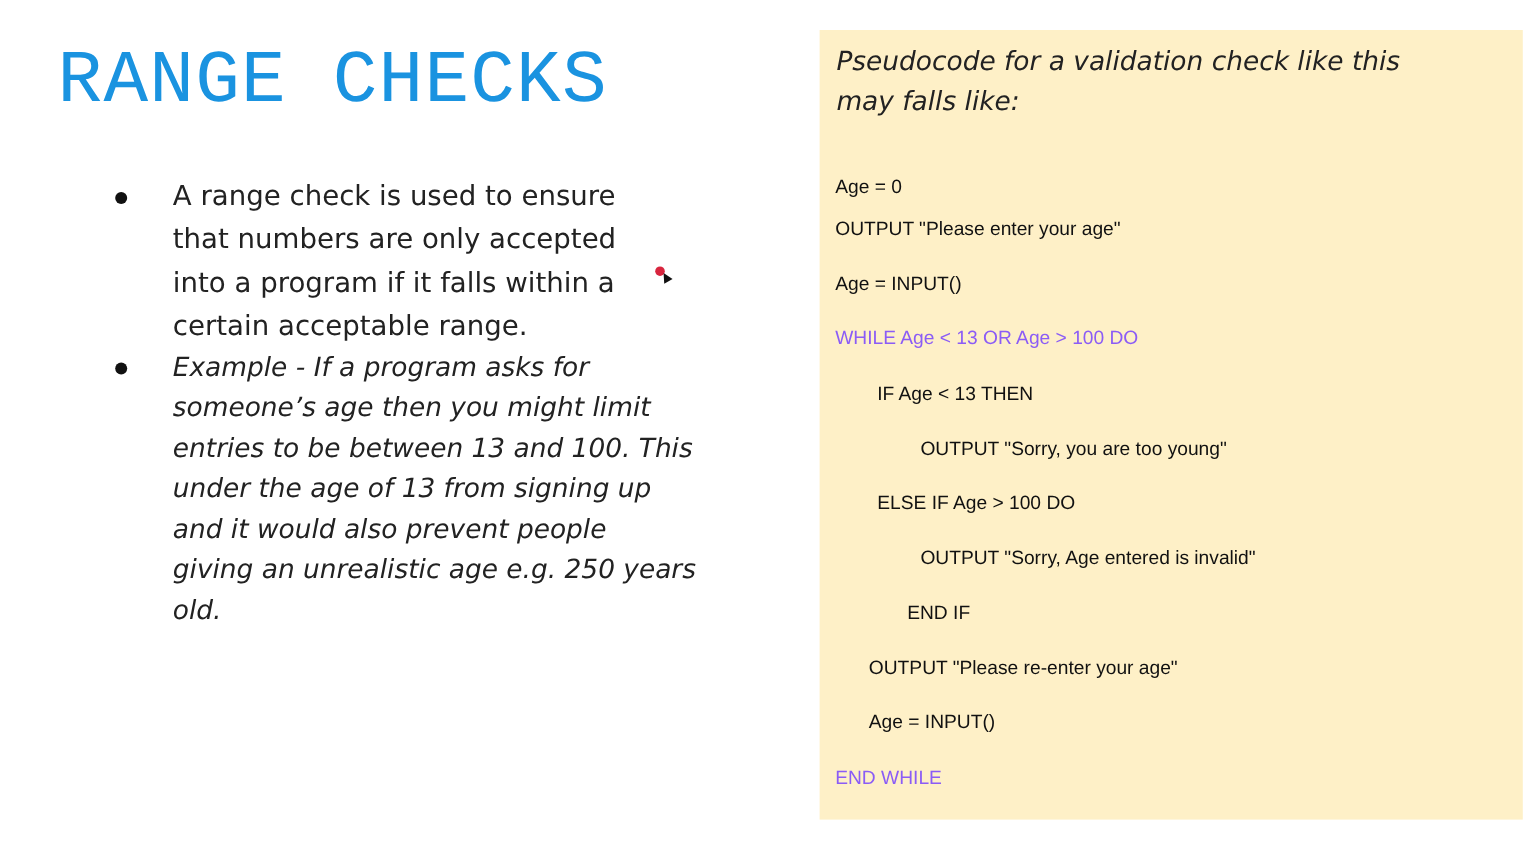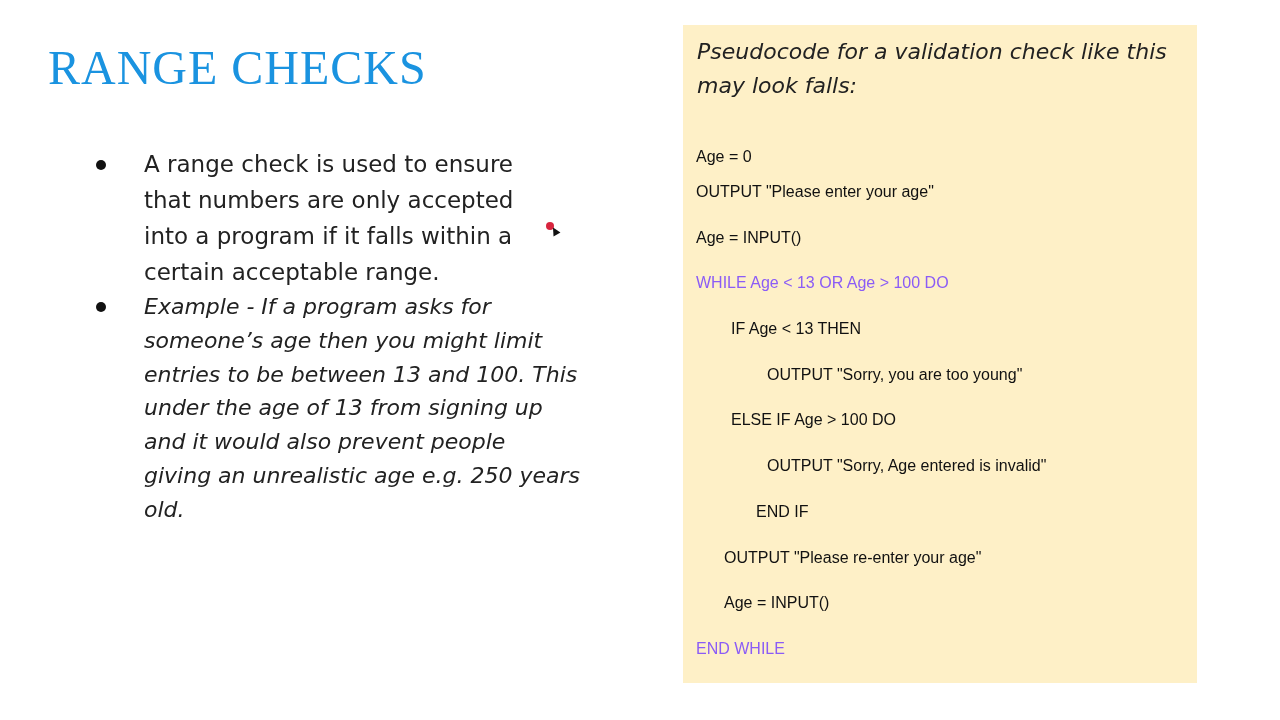--- a/index.html
+++ b/index.html
@@ -13,22 +13,22 @@
     .slide {
       position: relative;
       width: 1280px;
       height: 720px;
       background: #ffffff;
     }
     .title {
       position: absolute;
       left: 48px;
       top: 28px;
-      font-family: Liberation Serif, serif;
-      font-size: 48px;
+      font-family: Liberation Mono, monospace;
+      font-size: 62px;
       font-weight: normal;
       letter-spacing: 1px;
       color: #1a93e0;
       margin: 0;
       line-height: 80px;
       white-space: nowrap;
     }
     .bullets {
       position: absolute;
       left: 94px;
@@ -60,21 +60,21 @@
       border-radius: 50%;
       background: #111111;
     }
     .bullet.italic .bullet-dot { top: 12px; }
     .bullet-line { display: block; white-space: nowrap; }
 
     .panel {
       position: absolute;
       left: 683px;
       top: 25px;
-      width: 514px;
+      width: 586px;
       height: 658px;
       background: #fef0c7;
     }
     .intro {
       position: absolute;
       left: 14px;
       top: 10px;
       font-family: "DejaVu Sans", sans-serif;
       font-style: italic;
       font-size: 22px;
@@ -141,21 +141,21 @@
       <span class="bullet-line">old.</span>
     </li>
   </ul>
 
   <div class="cursor"></div>
   <div class="cursor-arrow"></div>
 
   <div class="panel">
     <div class="intro">
       <span class="intro-line">Pseudocode for a validation check like this</span>
-      <span class="intro-line">may look falls:</span>
+      <span class="intro-line">may falls like:</span>
     </div>
 
     <div class="code-line" style="left:13px; top:118px;">Age = 0</div>
     <div class="code-line" style="left:13px; top:153px;">OUTPUT "Please enter your age"</div>
     <div class="code-line" style="left:13px; top:199px;">Age = INPUT()</div>
     <div class="code-line keyword" style="left:13px; top:244px;">WHILE Age &lt; 13 OR Age &gt; 100 DO</div>
     <div class="code-line" style="left:48px; top:290px;">IF Age &lt; 13 THEN</div>
     <div class="code-line" style="left:84px; top:336px;">OUTPUT "Sorry, you are too young"</div>
     <div class="code-line" style="left:48px; top:381px;text-align:right;">ELSE IF Age &gt; 100 DO</div>
     <div class="code-line" style="left:84px; top:427px;">OUTPUT "Sorry, Age entered is invalid"</div>

